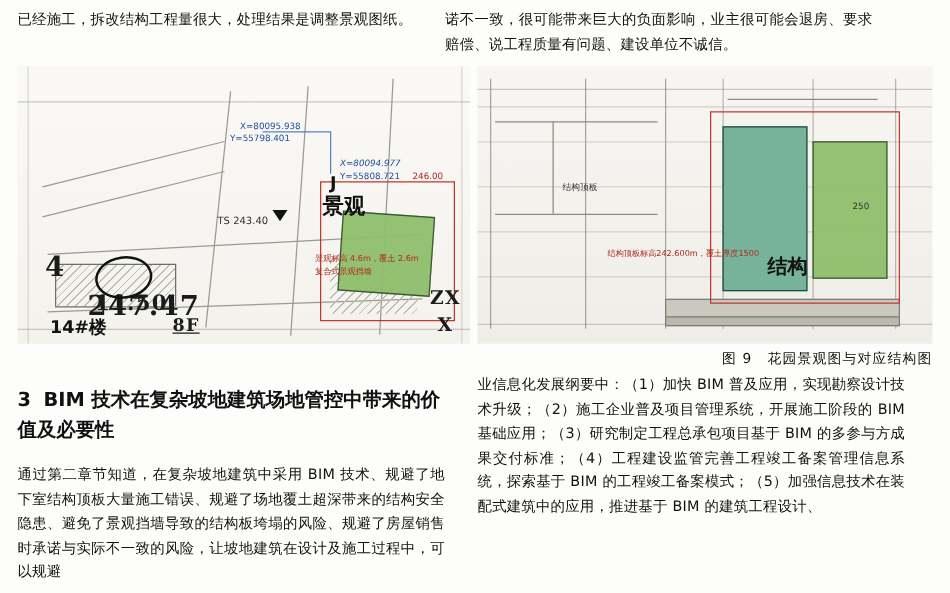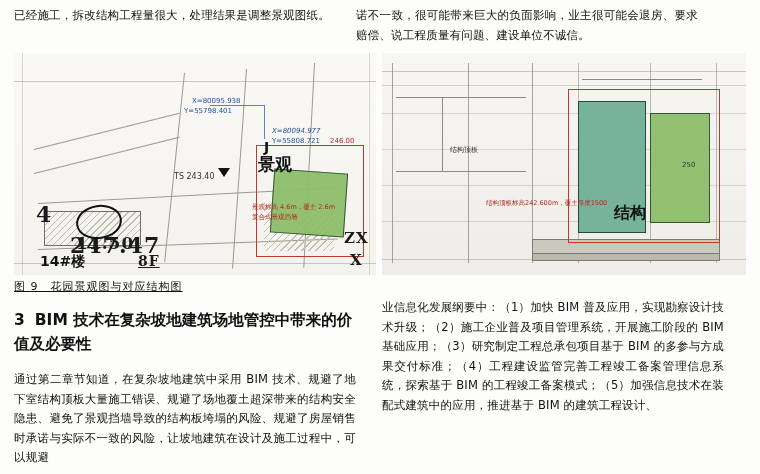--- a/index.html
+++ b/index.html
@@ -32,25 +32,24 @@
   .figwrap{
     margin-top:6px;
     width:732px;
     height:222px;
     display:flex;
     gap:6px;
     position:relative;
   }
   .figcap{
     width:732px;
-    text-align:left;
+    text-align:right;
     font-size:11px;
     margin-top:4px;
     letter-spacing:1px;
-    text-decoration:underline;
   }
   .h2{
     margin:10px 0 0 0;
     font-size:15.5px;
     font-weight:bold;
     line-height:24px;
     font-family:"DejaVu Sans", sans-serif;
   }
   .h2 .num{margin-right:10px;}
   .sectionrow{display:flex;gap:26px;margin-top:4px;}

